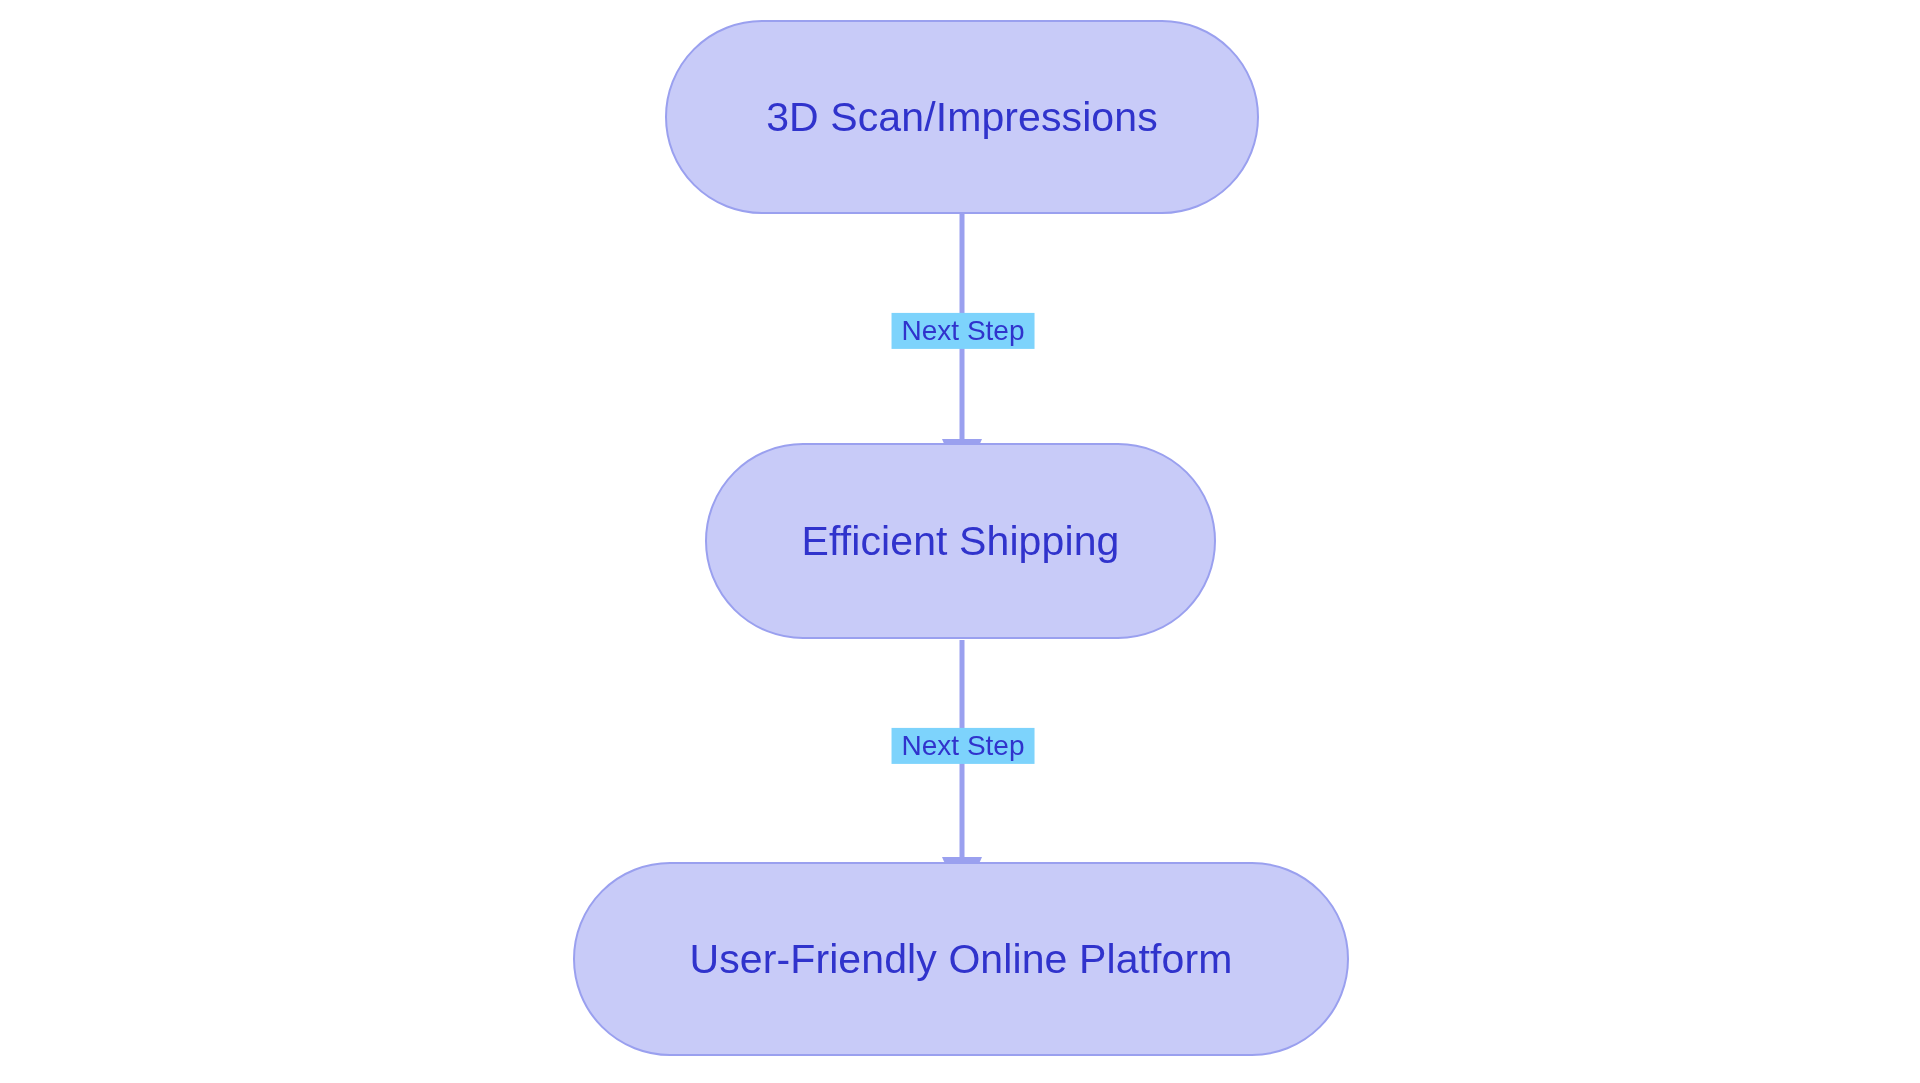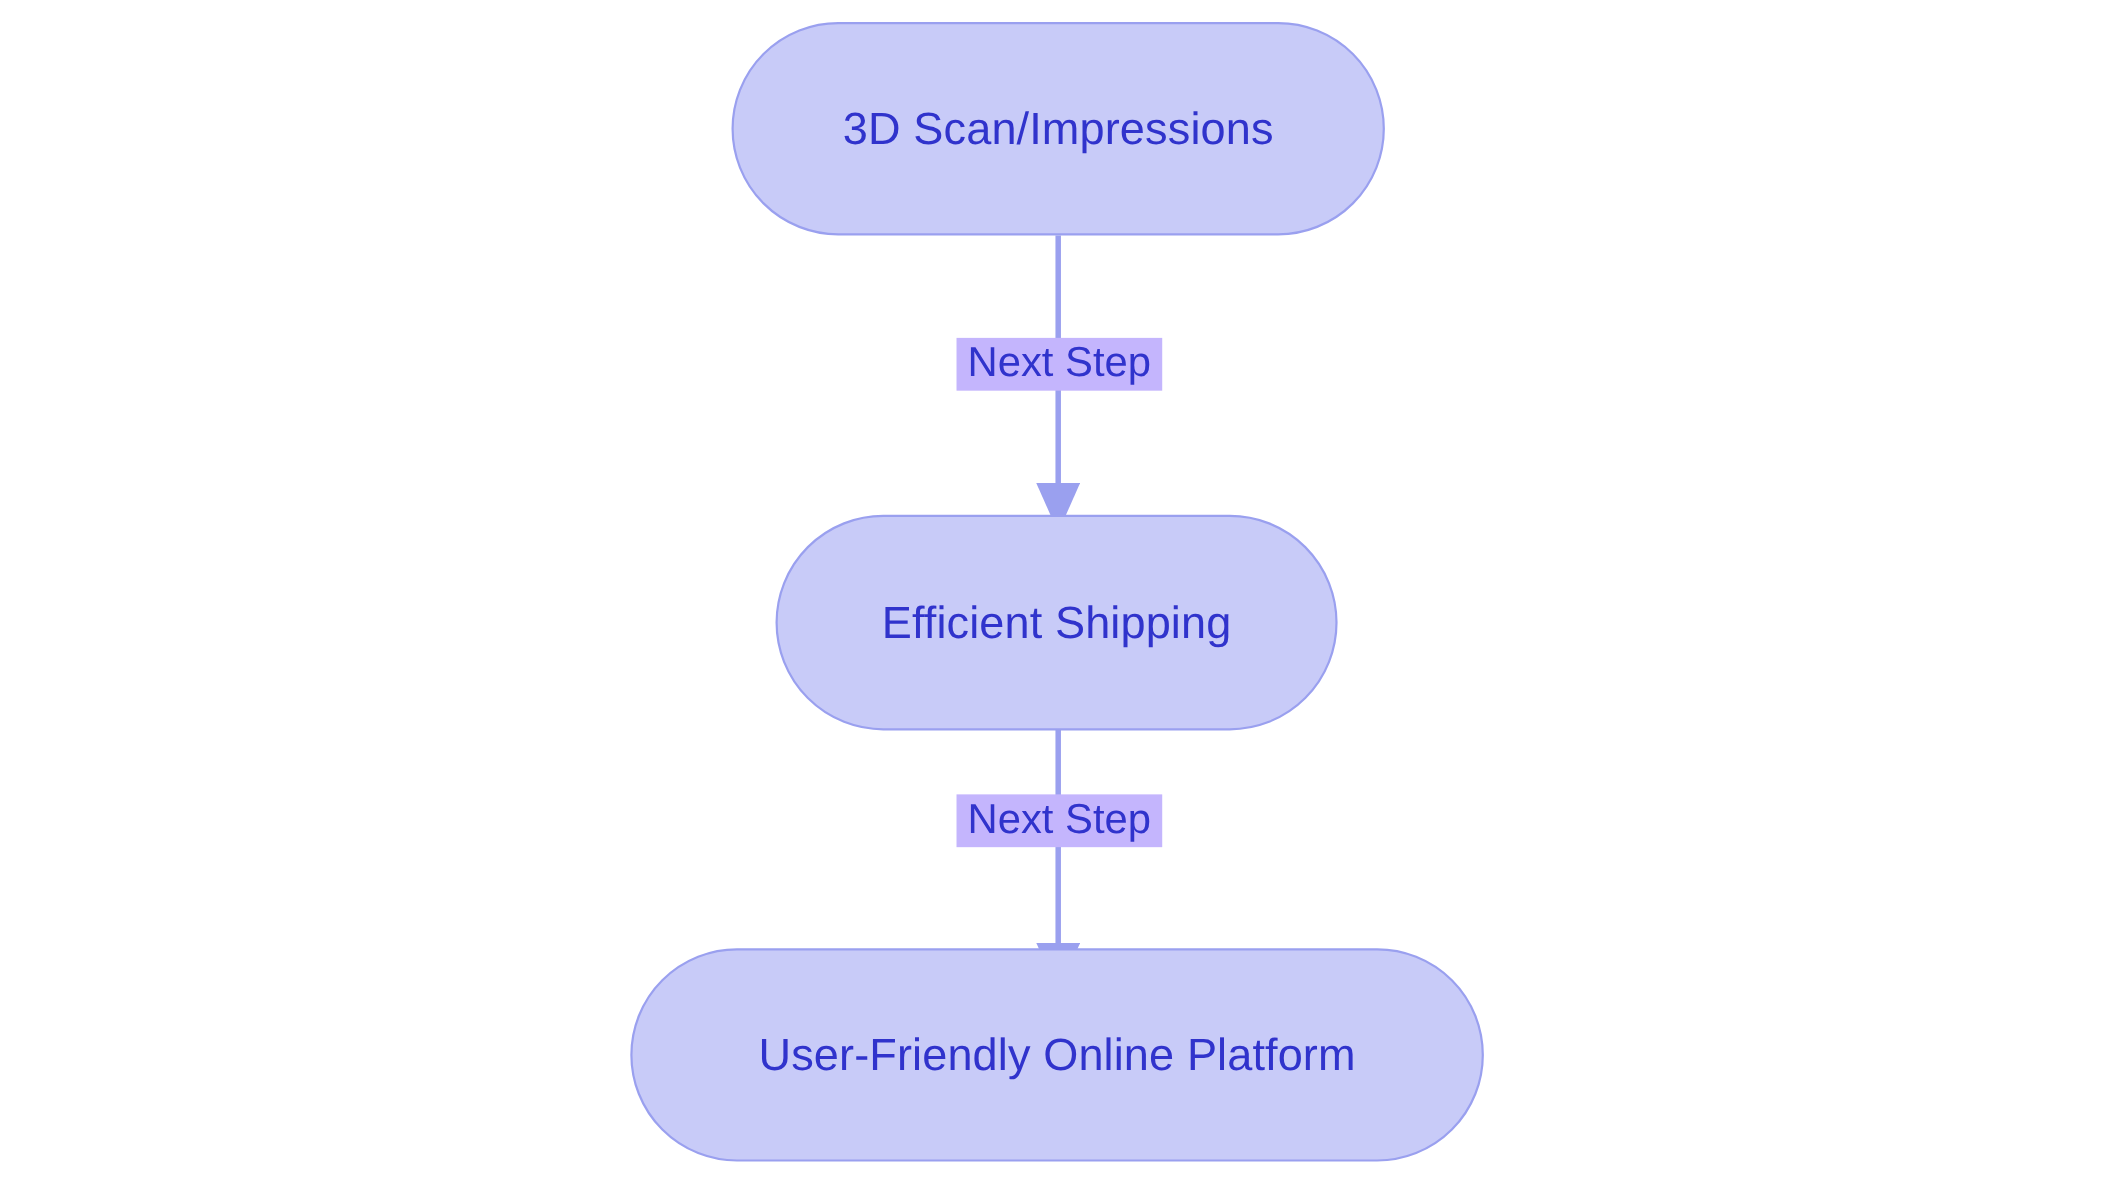--- a/index.html
+++ b/index.html
@@ -54,44 +54,44 @@
     top: 20px;
     width: 594px;
     height: 194px;
     border-radius: 97px;
   }
   #node-scan .node-label { font-size: 41px; }
 
   
   #node-shipping {
     left: 705px;
-    top: 468px;
+    top: 443px;
     width: 511px;
     height: 196px;
     border-radius: 98px;
   }
   #node-shipping .node-label { font-size: 41px; }
 
   
   #node-platform {
     left: 573px;
     top: 862px;
     width: 776px;
     height: 194px;
     border-radius: 97px;
   }
   #node-platform .node-label { font-size: 41px; }
 
   .edge-label {
     position: absolute;
     transform: translate(-50%, -50%);
-    background: #c4b5fd;
+    background: #7dd3fc;
     color: #3033cc;
     font-family: "Liberation Sans", sans-serif;
-    font-size: 38px;
+    font-size: 28px;
     font-weight: 400;
     white-space: nowrap;
     padding: 2px 10px;
     line-height: 1.15;
   }
 
   #edge-label-1 { left: 963px; top: 331px; }
   #edge-label-2 { left: 963px; top: 746px; }
 </style>
 </head>

